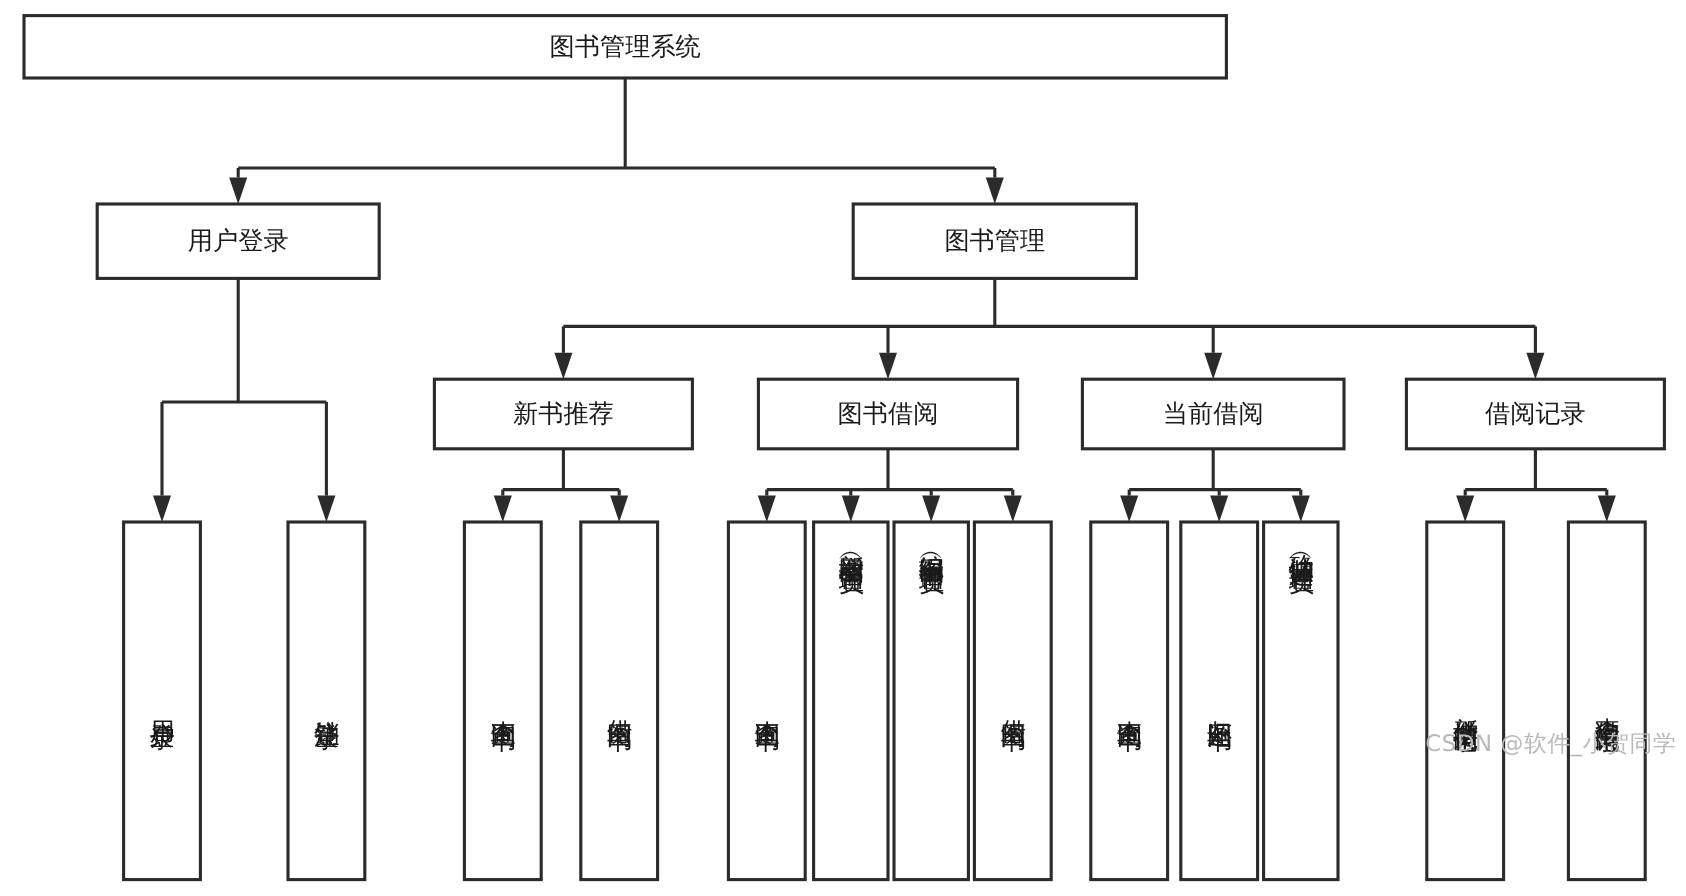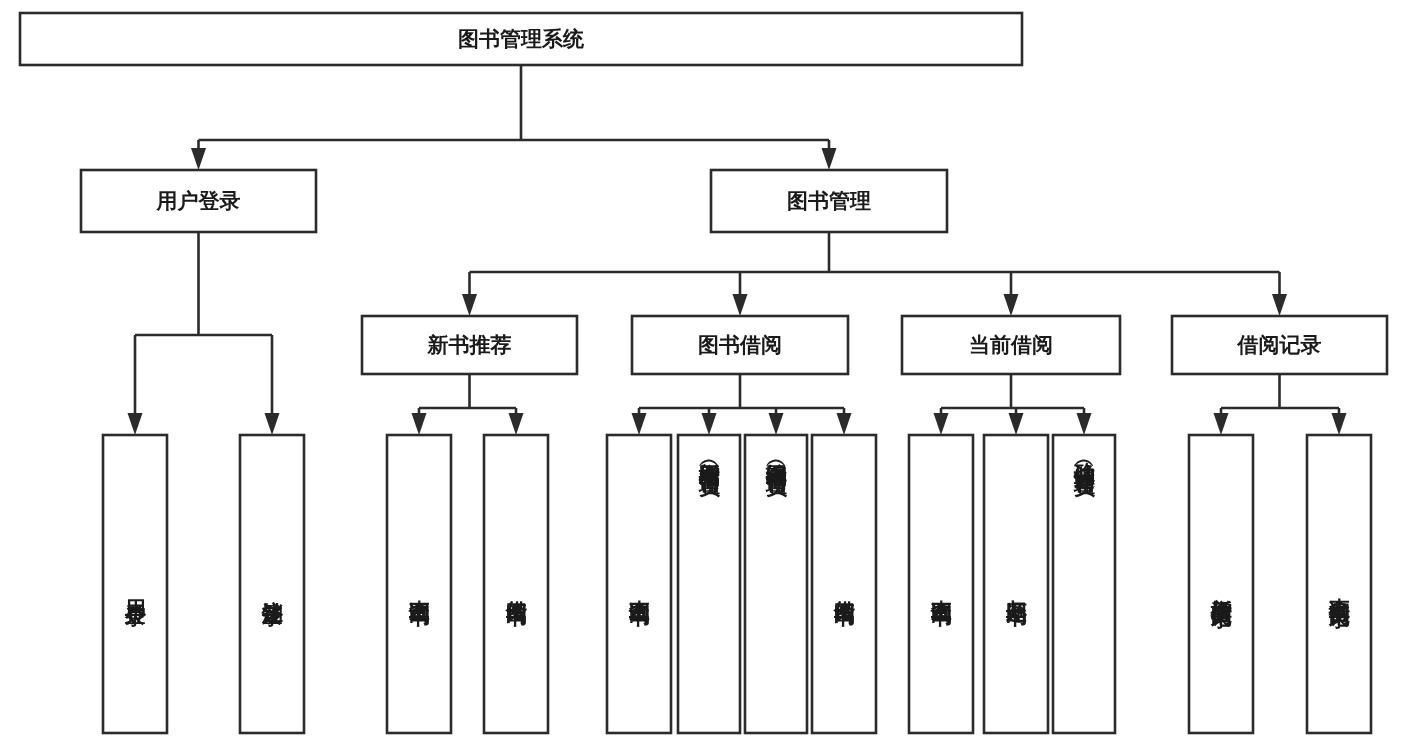--- a/index.html
+++ b/index.html
@@ -12,21 +12,20 @@
     width: 1405px;
     height: 747px;
     font-family: "DejaVu Sans", "Liberation Sans", sans-serif;
     overflow: hidden;
     position: relative;
   }
   #diagram-root {
     position: relative;
     width: 1405px;
     height: 639px;
-    font-weight: bold;
   }
   svg#tree-svg {
     position: absolute;
     left: 0;
     top: 0;
     width: 1405px;
     height: 747px;
     display: block;
   }
   .node-rect {
@@ -253,13 +252,14 @@
             </div></foreignObject>
         </g>
         <g>
           <rect class="node-rect leaf" x="1307" y="435" width="64" height="298"></rect>
           <foreignObject class="leaf-label-fo" x="1307" y="445" width="64" height="284"><div xmlns="http://www.w3.org/1999/xhtml" class="leaf-cell centered">
               <span class="leaf-vert-text">查询借阅记录</span>
             </div></foreignObject>
         </g>
       </g>
   </svg>
+  <div id="watermark">CSDN @软件_小贺同学</div>
 </div>
 
 </body></html>

